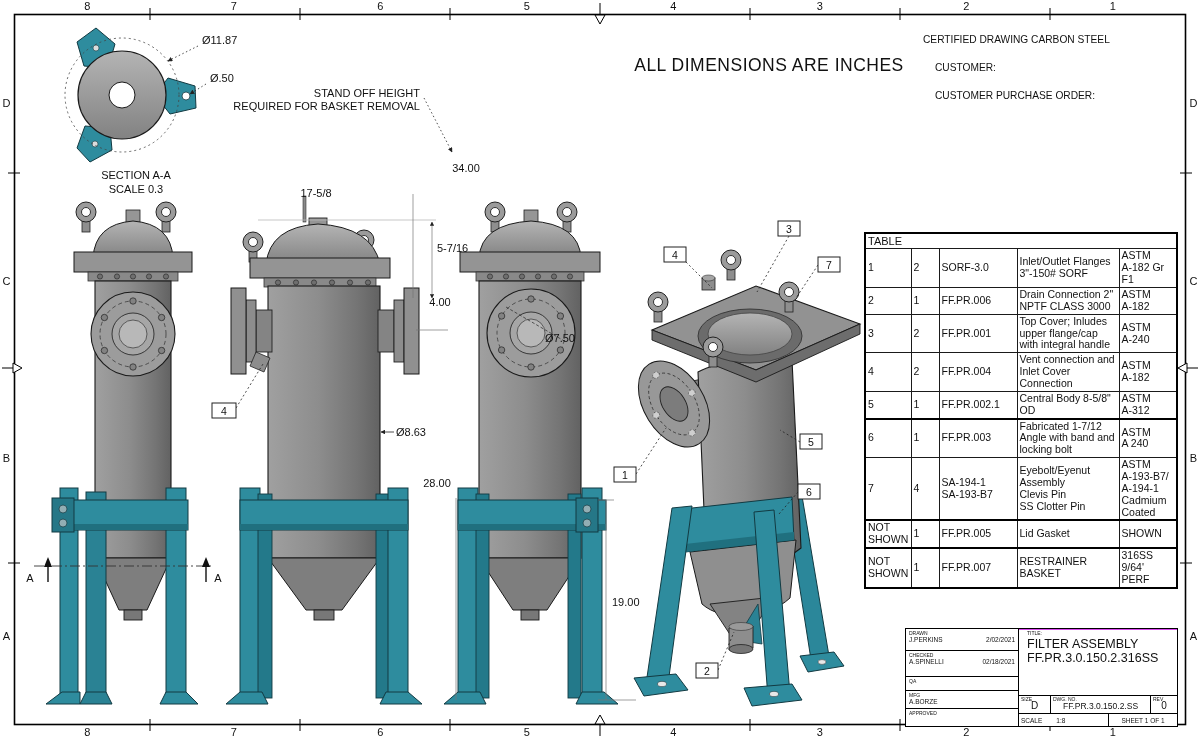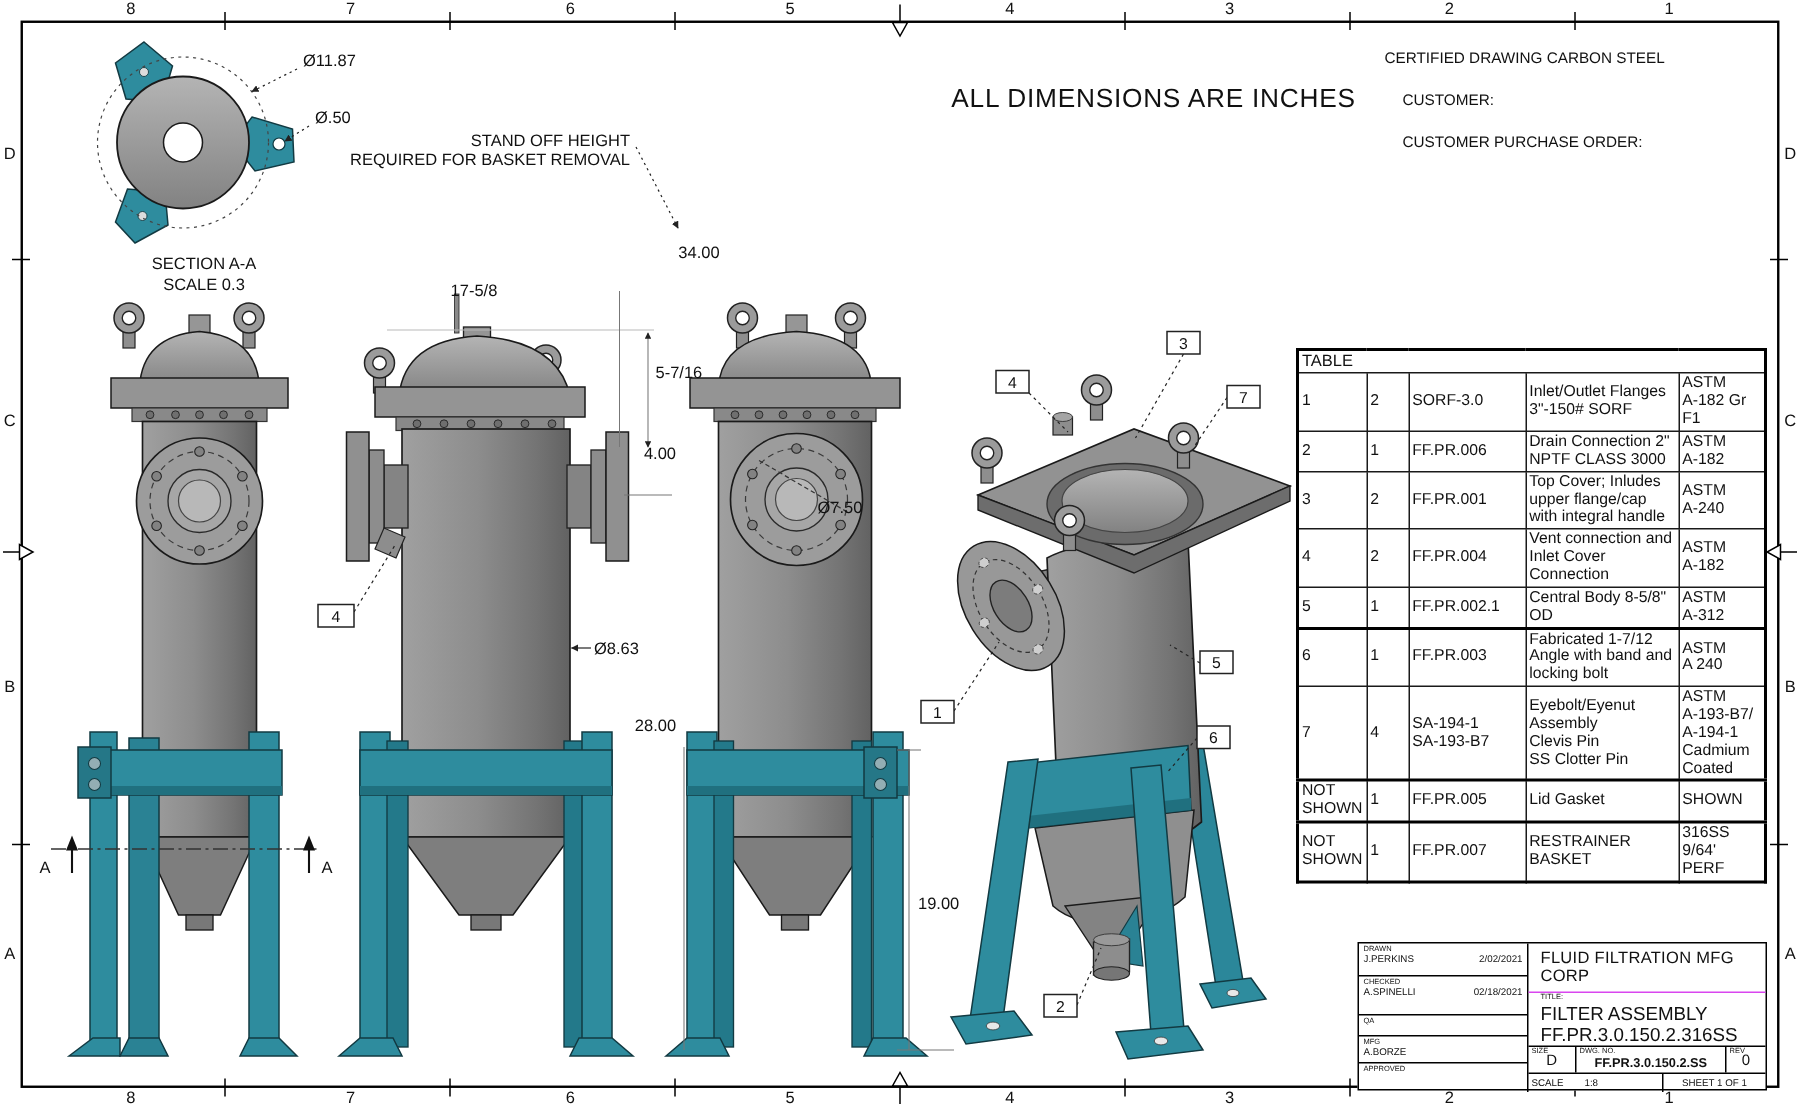--- a/index.html
+++ b/index.html
@@ -41,21 +41,21 @@
   .tb-right{display:flex;flex-direction:column;}
   .tb-company{height:32px;display:flex;align-items:center;padding-left:8px;font-size:11px;letter-spacing:.2px;}
   .tb-title{flex:1;padding-left:8px;border-top:1px solid #d946ef;}
   .tb-title .tlbl{font-size:5px;line-height:7px;display:block;}
   .tb-title .t1,.tb-title .t2{font-size:12.5px;line-height:14px;display:block;}
   .tb-sizerow{height:17px;border-top:1px solid #000;display:grid;grid-template-columns:32px 1fr 26px;}
   .tb-cell{border-right:1px solid #000;position:relative;text-align:center;}
   .tb-cell:last-child{border-right:none;}
   .tb-cell .clbl{position:absolute;left:2px;top:0;font-size:5px;}
   .tb-cell .cval{display:block;margin-top:4px;font-size:10px;line-height:12px;}
-  .tb-cell .cval.small{font-size:8.5px;font-weight:bold;}
+  .tb-cell .cval.small{font-size:8.5px;}
   .tb-scalerow{height:12px;border-top:1px solid #000;display:grid;grid-template-columns:90px 1fr;font-size:6.5px;}
   .tb-scale{border-right:1px solid #000;display:flex;align-items:center;padding-left:2px;gap:14px;}
   .tb-sheet{display:flex;align-items:center;justify-content:center;}
 </style>
 </head>
 <body>
 
 <svg width="1200" height="739" viewBox="0 0 1200 739" style="position:absolute;left:0;top:0;">
   <defs>
     <linearGradient id="gBody" x1="0" y1="0" x2="1" y2="0">
@@ -559,21 +559,20 @@
     </div>
       <div class="tb-row">
       <span class="tb-lbl">APPROVED</span>
       <span class="tb-line">
           <span></span>
           <span></span>
         </span>
     </div>
     </div>
   <div class="tb-right">
-    <div class="tb-company">FLUID FILTRATION MFG CORP</div>
     <div class="tb-title">
       <span class="tlbl">TITLE:</span>
       <span class="t1">FILTER ASSEMBLY</span>
       <span class="t2">FF.PR.3.0.150.2.316SS</span>
     </div>
     <div class="tb-sizerow">
       <div class="tb-cell">
           <span class="clbl">SIZE</span>
           <span class="cval">D</span>
         </div>

